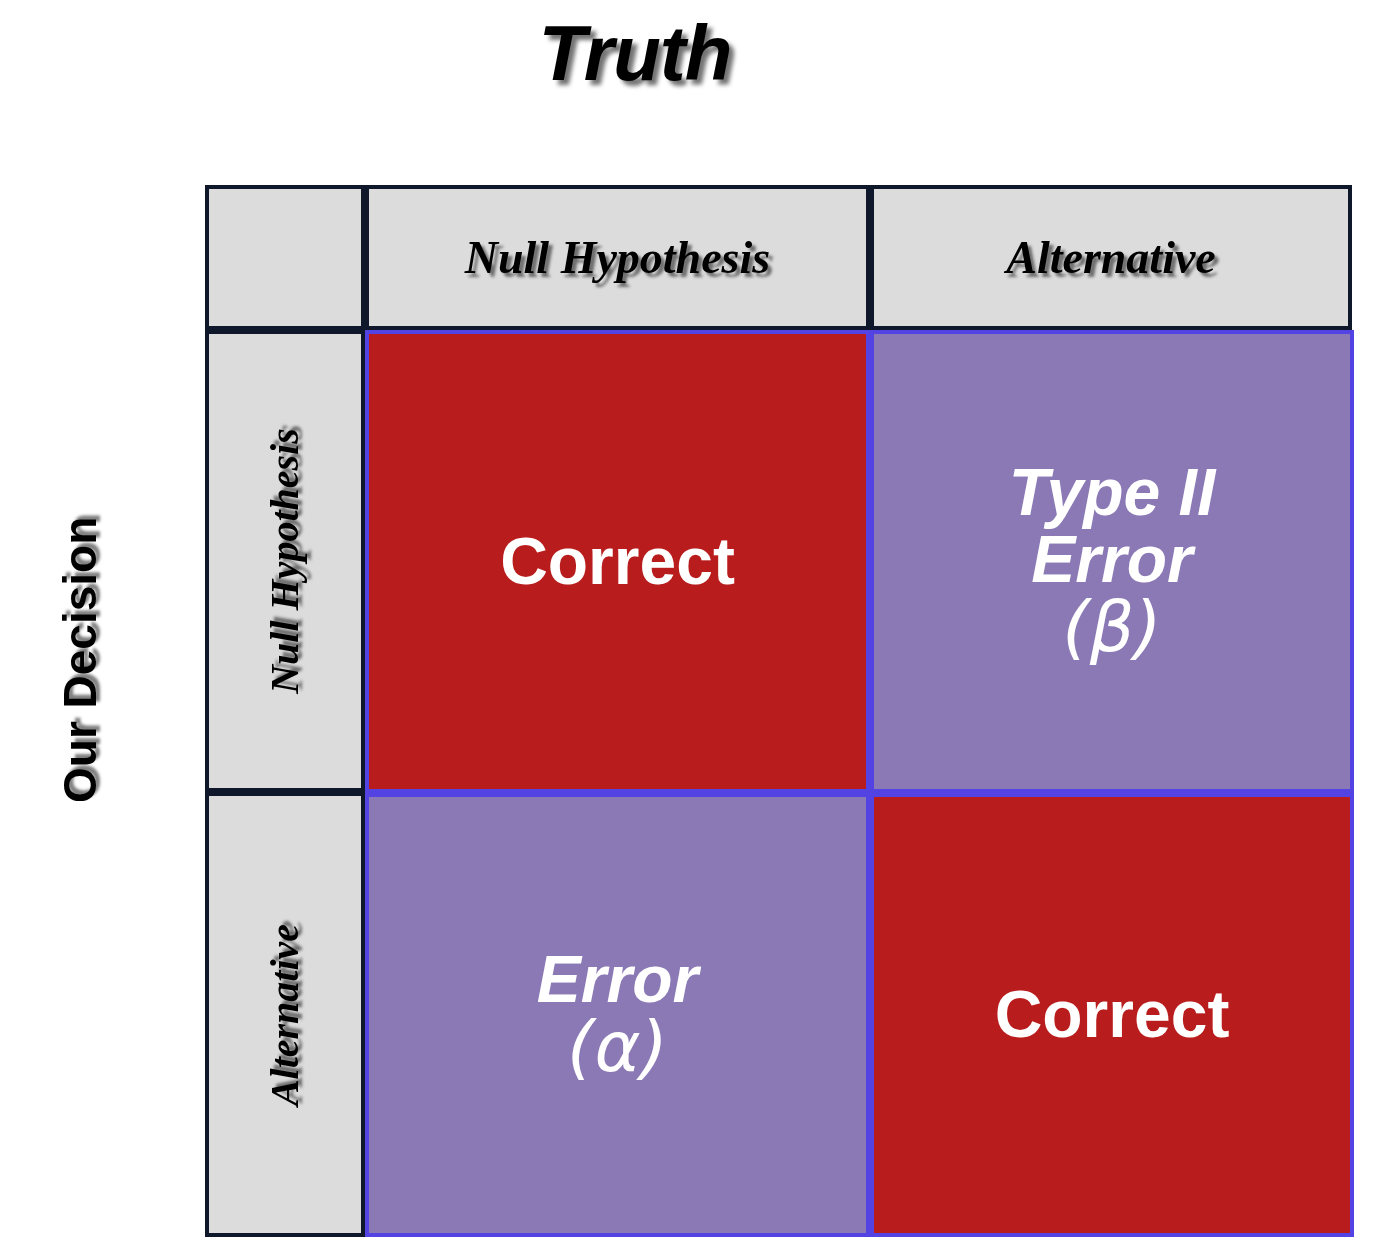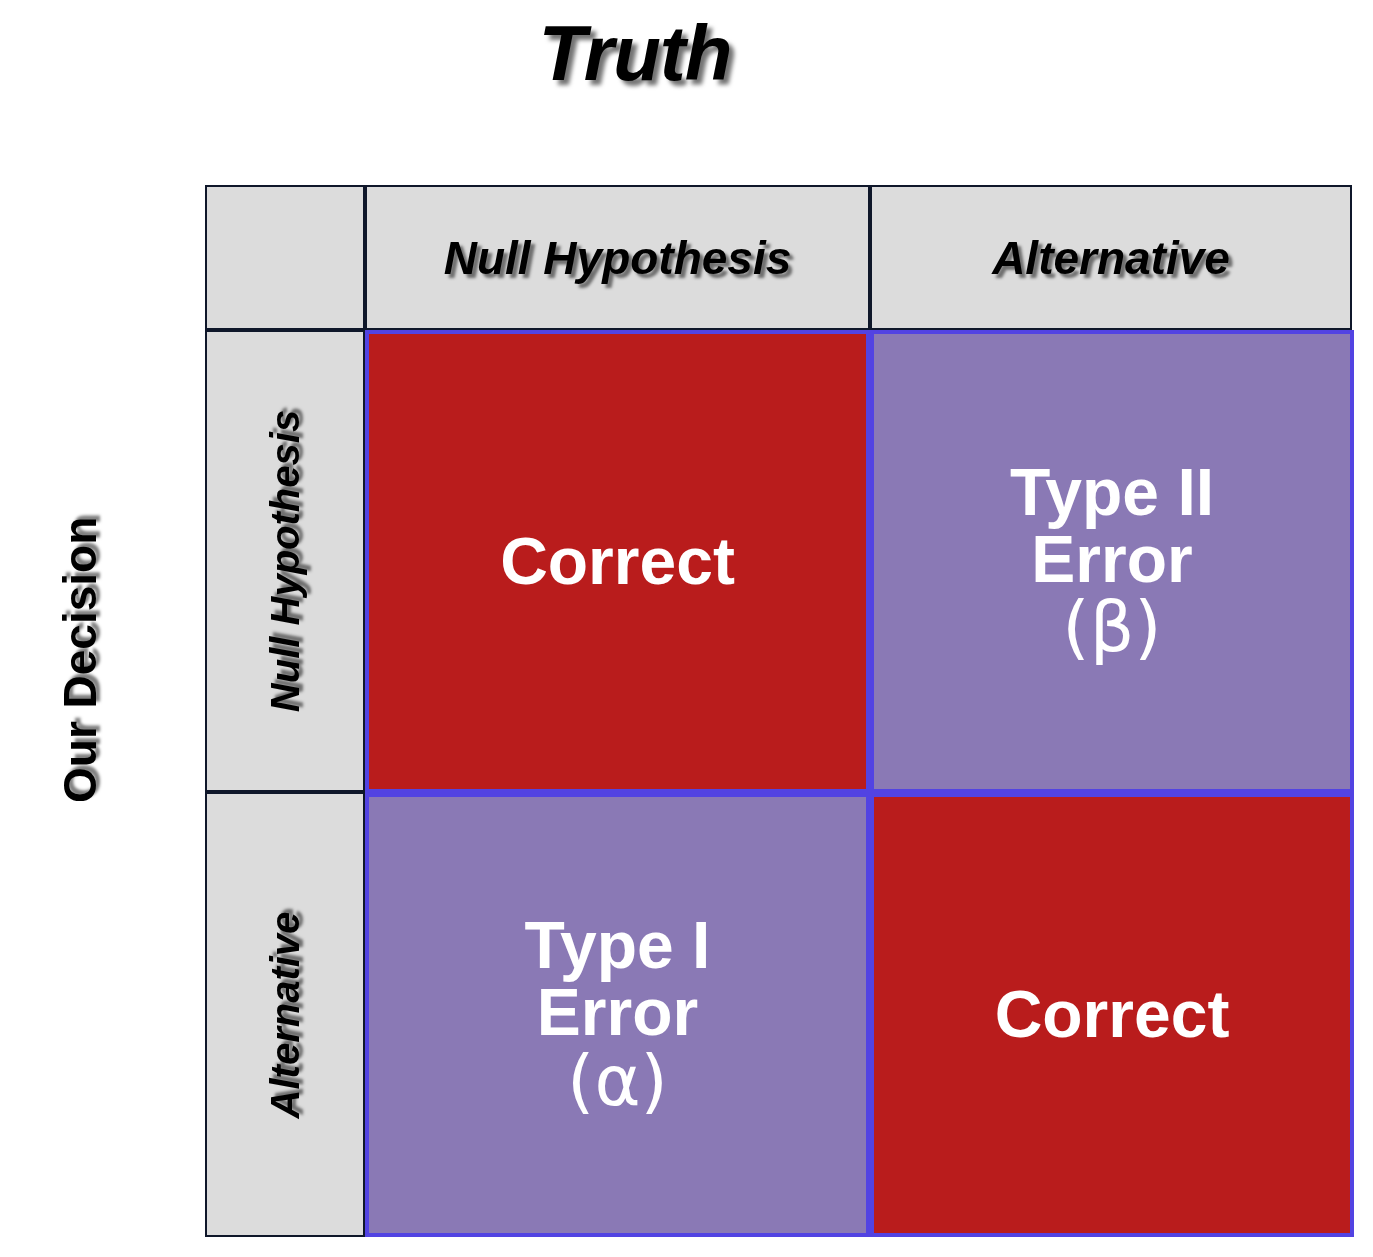--- a/index.html
+++ b/index.html
@@ -60,31 +60,33 @@
   }
 
   .cell {
     position: absolute;
     box-sizing: border-box;
   }
 
   
   .gray {
     background: #dcdcdc;
-    border: 2px solid #0f172a;
+    border: 4px solid #0f172a;
+    font-family: Liberation Serif, serif;
   }
 
   
   .light {
     background: #b91c1c;
     border: 4px solid #5243e2;
   }
   .dark {
     background: #8a79b5;
     border: 4px solid #5243e2;
+    font-style: italic;
   }
 
   
   .col-head-text {
     position: absolute;
     left: 0; right: 0;
     top: 50%;
     transform: translateY(-50%);
     text-align: center;
     font-size: 46px;
@@ -191,21 +193,20 @@
   <div class="cell dark data-c-alt data-r-null">
     <div class="cell-body">
       <span class="cell-main">Type II</span>
       <span class="cell-main">Error</span>
       <span class="cell-symbol">(β)</span>
     </div>
   </div>
 
   <div class="cell dark data-c-null data-r-alt">
     <div class="cell-body">
-      <span class="cell-main">Type I</span>
       <span class="cell-main">Error</span>
       <span class="cell-symbol">(α)</span>
     </div>
   </div>
 
   <div class="cell light data-c-alt data-r-alt">
     <div class="cell-body">
       <span class="cell-main">Correct</span>
     </div>
   </div>

